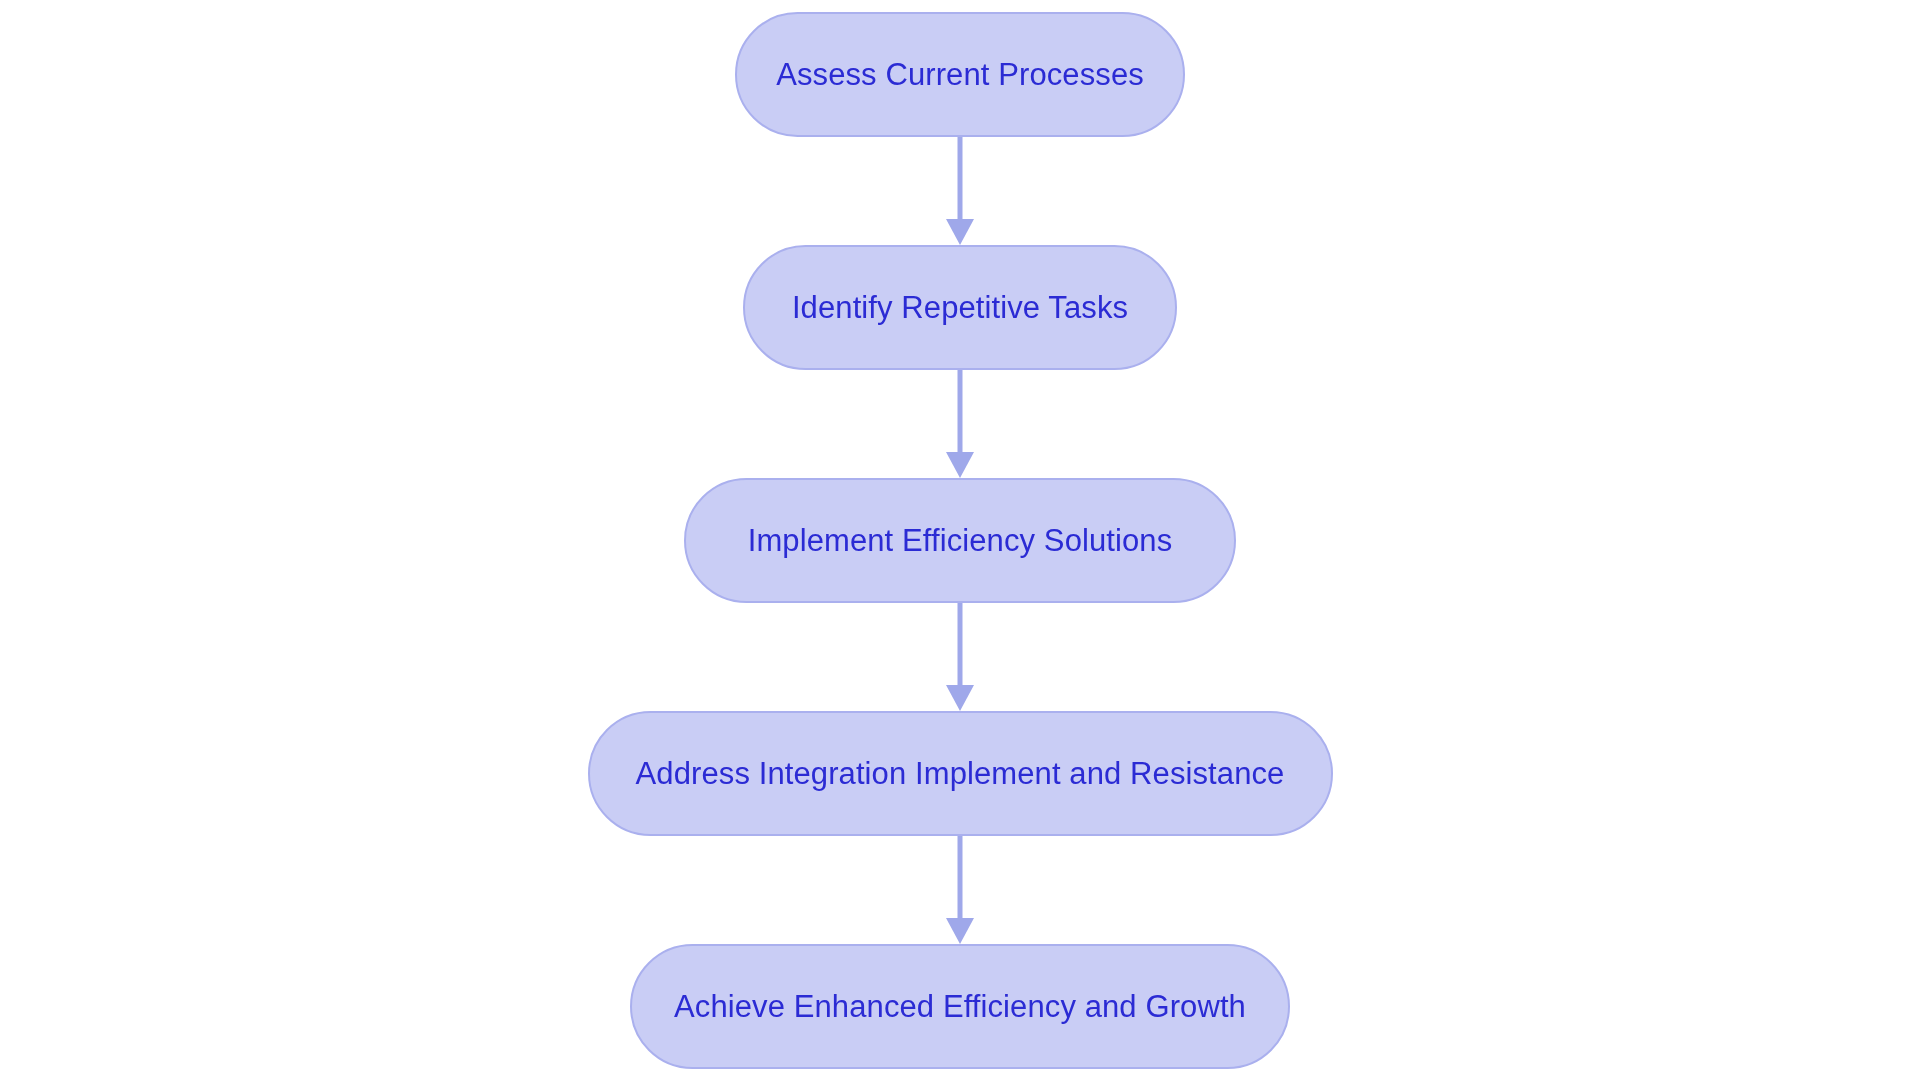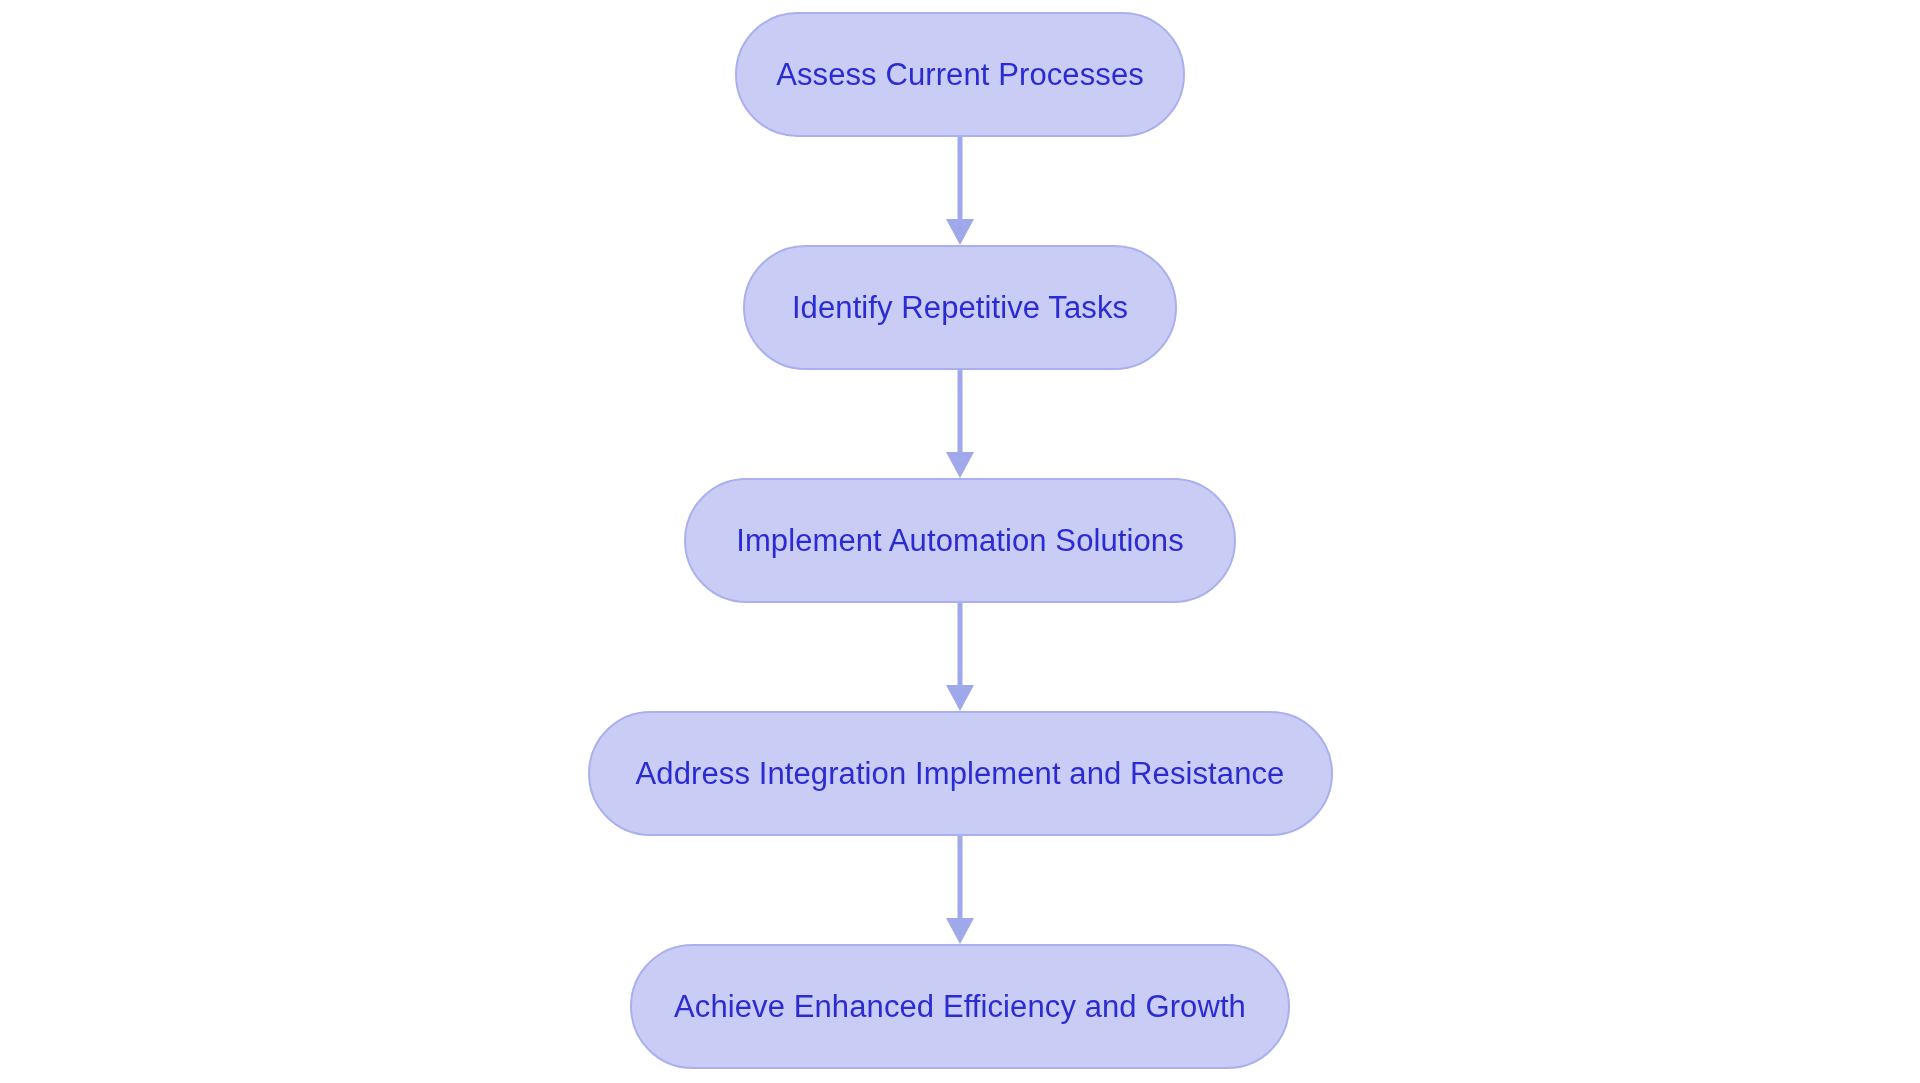--- a/index.html
+++ b/index.html
@@ -107,21 +107,21 @@
     <div class="node w2">
       <span class="node-label">Identify Repetitive Tasks</span>
     </div>
 
     <div class="connector">
       <span class="stem"></span>
       <span class="head"></span>
     </div>
 
     <div class="node w3">
-      <span class="node-label">Implement Automation Solutions</span>
+      <span class="node-label">Implement Efficiency Solutions</span>
     </div>
 
     <div class="connector">
       <span class="stem"></span>
       <span class="head"></span>
     </div>
 
     <div class="node w4">
       <span class="node-label">Address Integration Implement and Resistance</span>
     </div>

